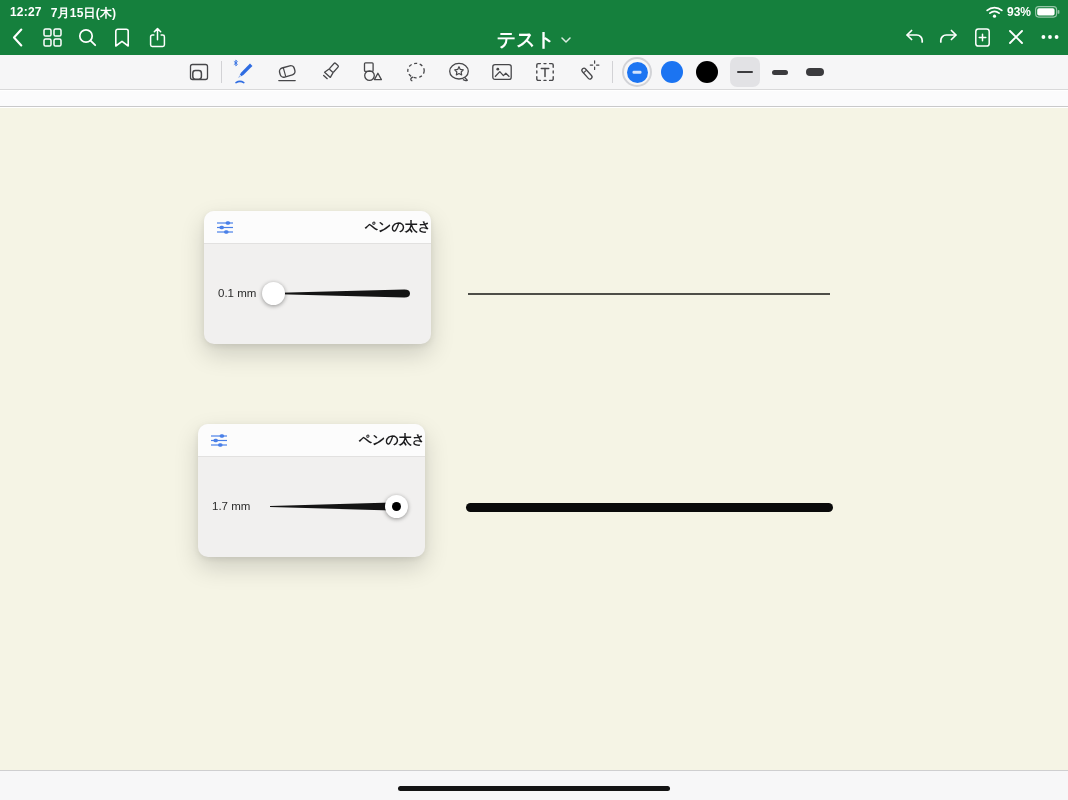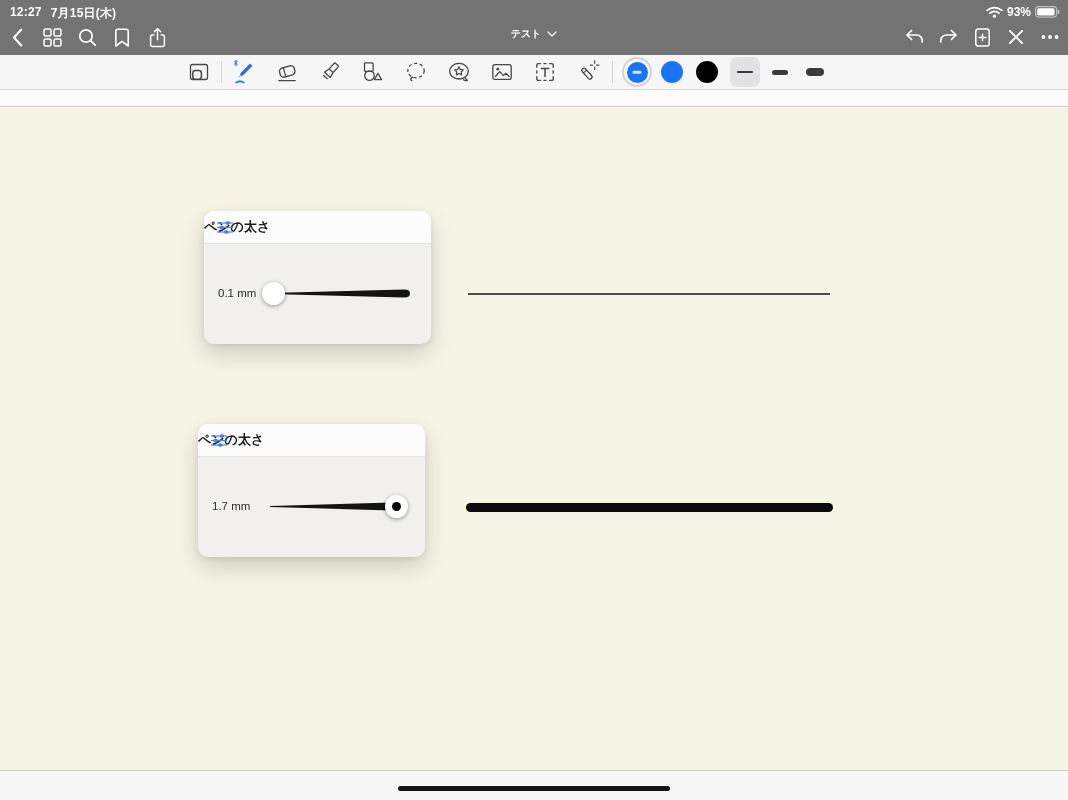--- a/index.html
+++ b/index.html
@@ -1,27 +1,27 @@
 <!DOCTYPE html>
 <html><head>
 <meta charset="utf-8">
 <style>
   * { margin:0; padding:0; box-sizing:border-box; }
   html,body { width:1068px; height:800px; }
   body { font-family:"Liberation Sans", sans-serif; background:#fff; }
   #screen { position:relative; width:1068px; height:800px; overflow:hidden; background:#fff; }
 
   
-  .navbar { position:absolute; top:0; left:0; width:100%; height:55px; background:#737373; }
+  .navbar { position:absolute; top:0; left:0; width:100%; height:55px; background:#15803d; }
   .status-left { position:absolute; top:5px; left:10px; color:#fff; font-size:12px; font-weight:700; letter-spacing:.2px; display:flex; gap:9px; }
   .status-right { position:absolute; top:5px; right:8px; color:#fff; font-size:12px; font-weight:700; display:flex; align-items:center; gap:4px;justify-content:flex-end; }
   .nav-row-left { position:absolute; top:24px; left:5px; height:26px; display:flex; align-items:center; gap:11px; }
   .nav-row-right { position:absolute; top:24px; right:6px; height:26px; display:flex; align-items:center; gap:10px; }
   .nav-btn { width:24px; height:26px; display:flex; align-items:center; justify-content:center; cursor:pointer; }
-  .nav-title { position:absolute; top:27px; left:0; right:0; display:flex; align-items:center; justify-content:center; gap:6px; color:#fff; font-size:10px; font-weight:600; }
+  .nav-title { position:absolute; top:27px; left:0; right:0; display:flex; align-items:center; justify-content:center; gap:6px; color:#fff; font-size:19px; font-weight:600; }
 
   
   .toolbar { position:absolute; top:55px; left:0; width:100%; height:35px; background:#f6f6f7; border-bottom:1px solid #d9d9da; }
   .toolbar-inner { position:absolute; left:184px; top:0; height:34px; display:flex; align-items:center; }
   .tool { width:30px; height:30px; display:flex; align-items:center; justify-content:center; margin-right:13px; cursor:pointer; border-radius:6px; }
   .tool.first { margin-right:7px; }
   .tb-divider { width:1px; height:22px; background:#d2d2d5; margin-right:7px; }
   .tb-divider.pre-colors { margin-left:-4px; margin-right:9px; }
   .swatch-wrap { width:30px; height:30px; display:flex; align-items:center; justify-content:center; margin-right:5px; cursor:pointer; }
   .swatch { width:22px; height:22px; border-radius:50%; }
@@ -45,21 +45,21 @@
   
   .stroke-thin { position:absolute; left:468px; top:293px; width:362px; height:1.6px; background:#4e4e48; }
   .stroke-thick { position:absolute; left:466px; top:503px; width:367px; height:9px; border-radius:5px; background:#0a0a0a; }
 
   
   .pen-panel { position:absolute; width:227px; height:133px; border-radius:10px; background:#f1f0ef;
                box-shadow:0 10px 24px rgba(0,0,0,.16), 0 2px 6px rgba(0,0,0,.08); }
   .panel-header { height:33px; background:#fcfcfc; border-radius:10px 10px 0 0; border-bottom:1px solid #e2e1e0;
                   display:flex; align-items:center; position:relative; }
   .panel-tune { position:absolute; left:12px; top:9px; }
-  .panel-title { flex:1; text-align:left; font-size:13px; font-weight:700; color:#1b1b1d; }
+  .panel-title { flex:1; text-align:right; font-size:13px; font-weight:700; color:#1b1b1d; }
   .panel-body { position:relative; height:99px;padding-left:39px; }
   .mm-label { position:absolute; left:14px; top:43px; font-size:11.5px; color:#2b2b2b; }
   .wedge { position:absolute; top:45px; }
   .knob { position:absolute; top:38px; width:23px; height:23px; border-radius:50%; background:#fff;
           box-shadow:0 1px 4px rgba(0,0,0,.4); cursor:pointer; display:flex; align-items:center; justify-content:center; }
   .knob-dot { width:9px; height:9px; border-radius:50%; background:#000; }
 
   svg { display:block; }
 </style>
 </head>

